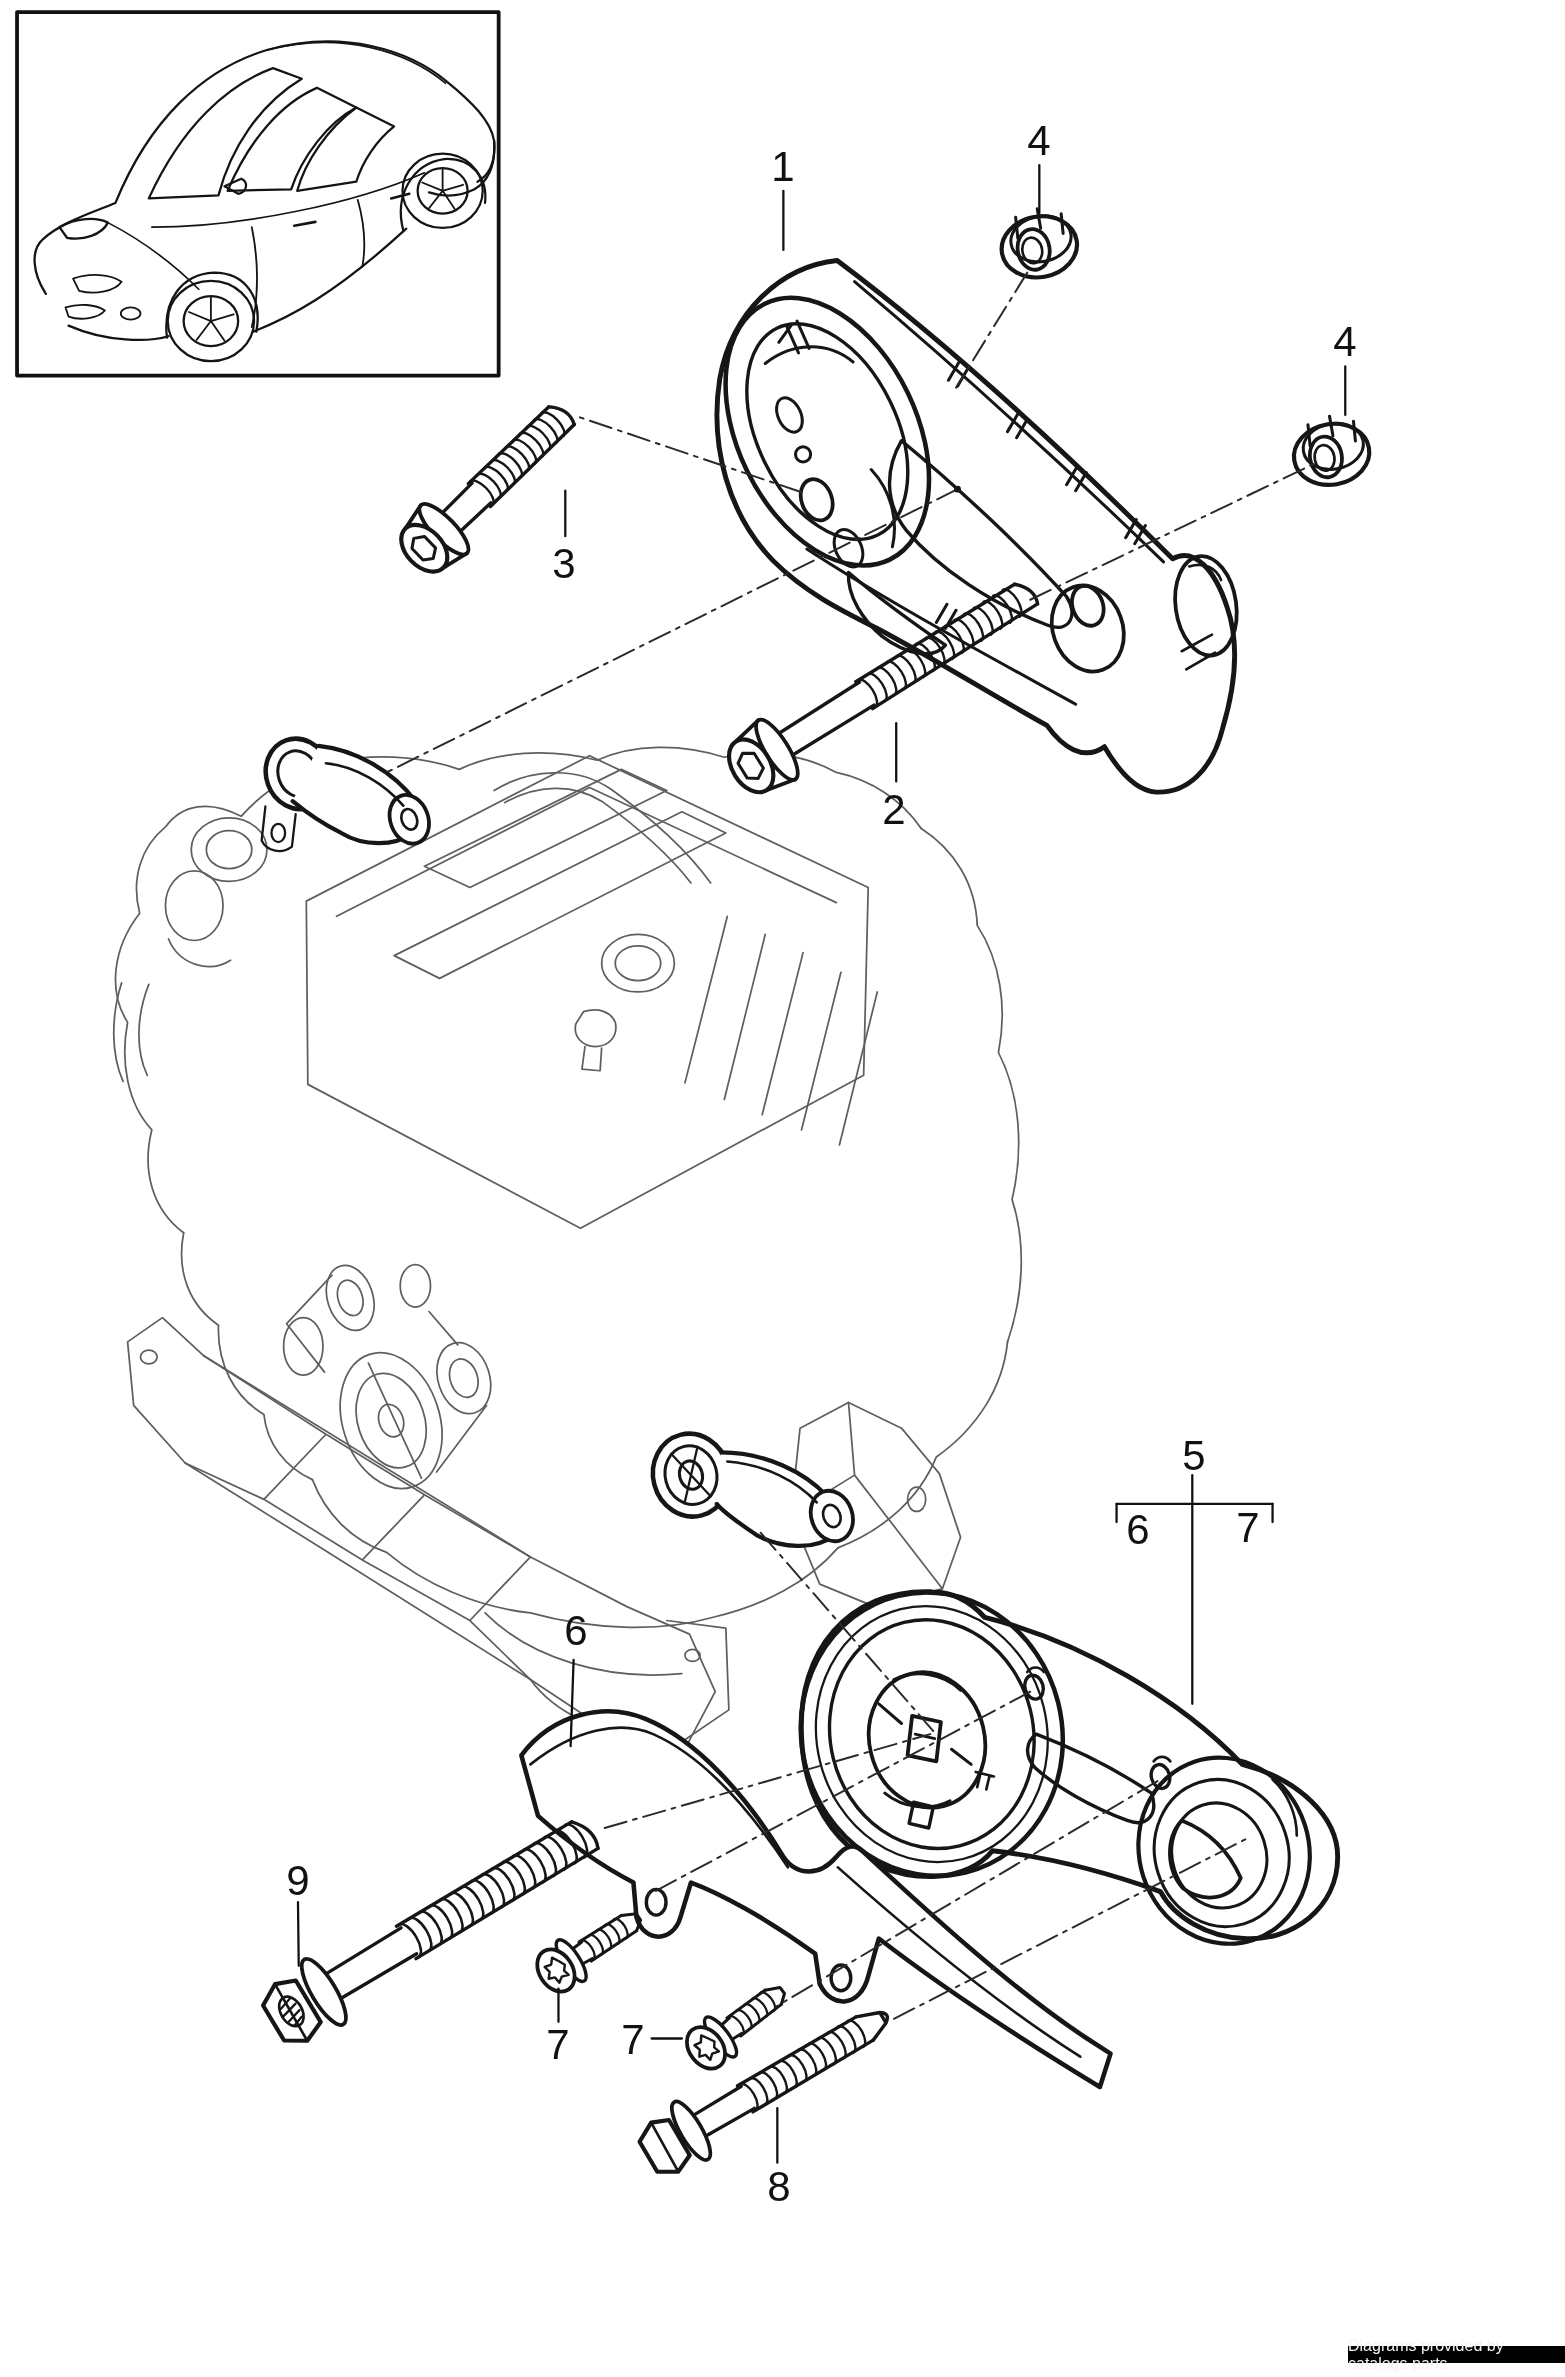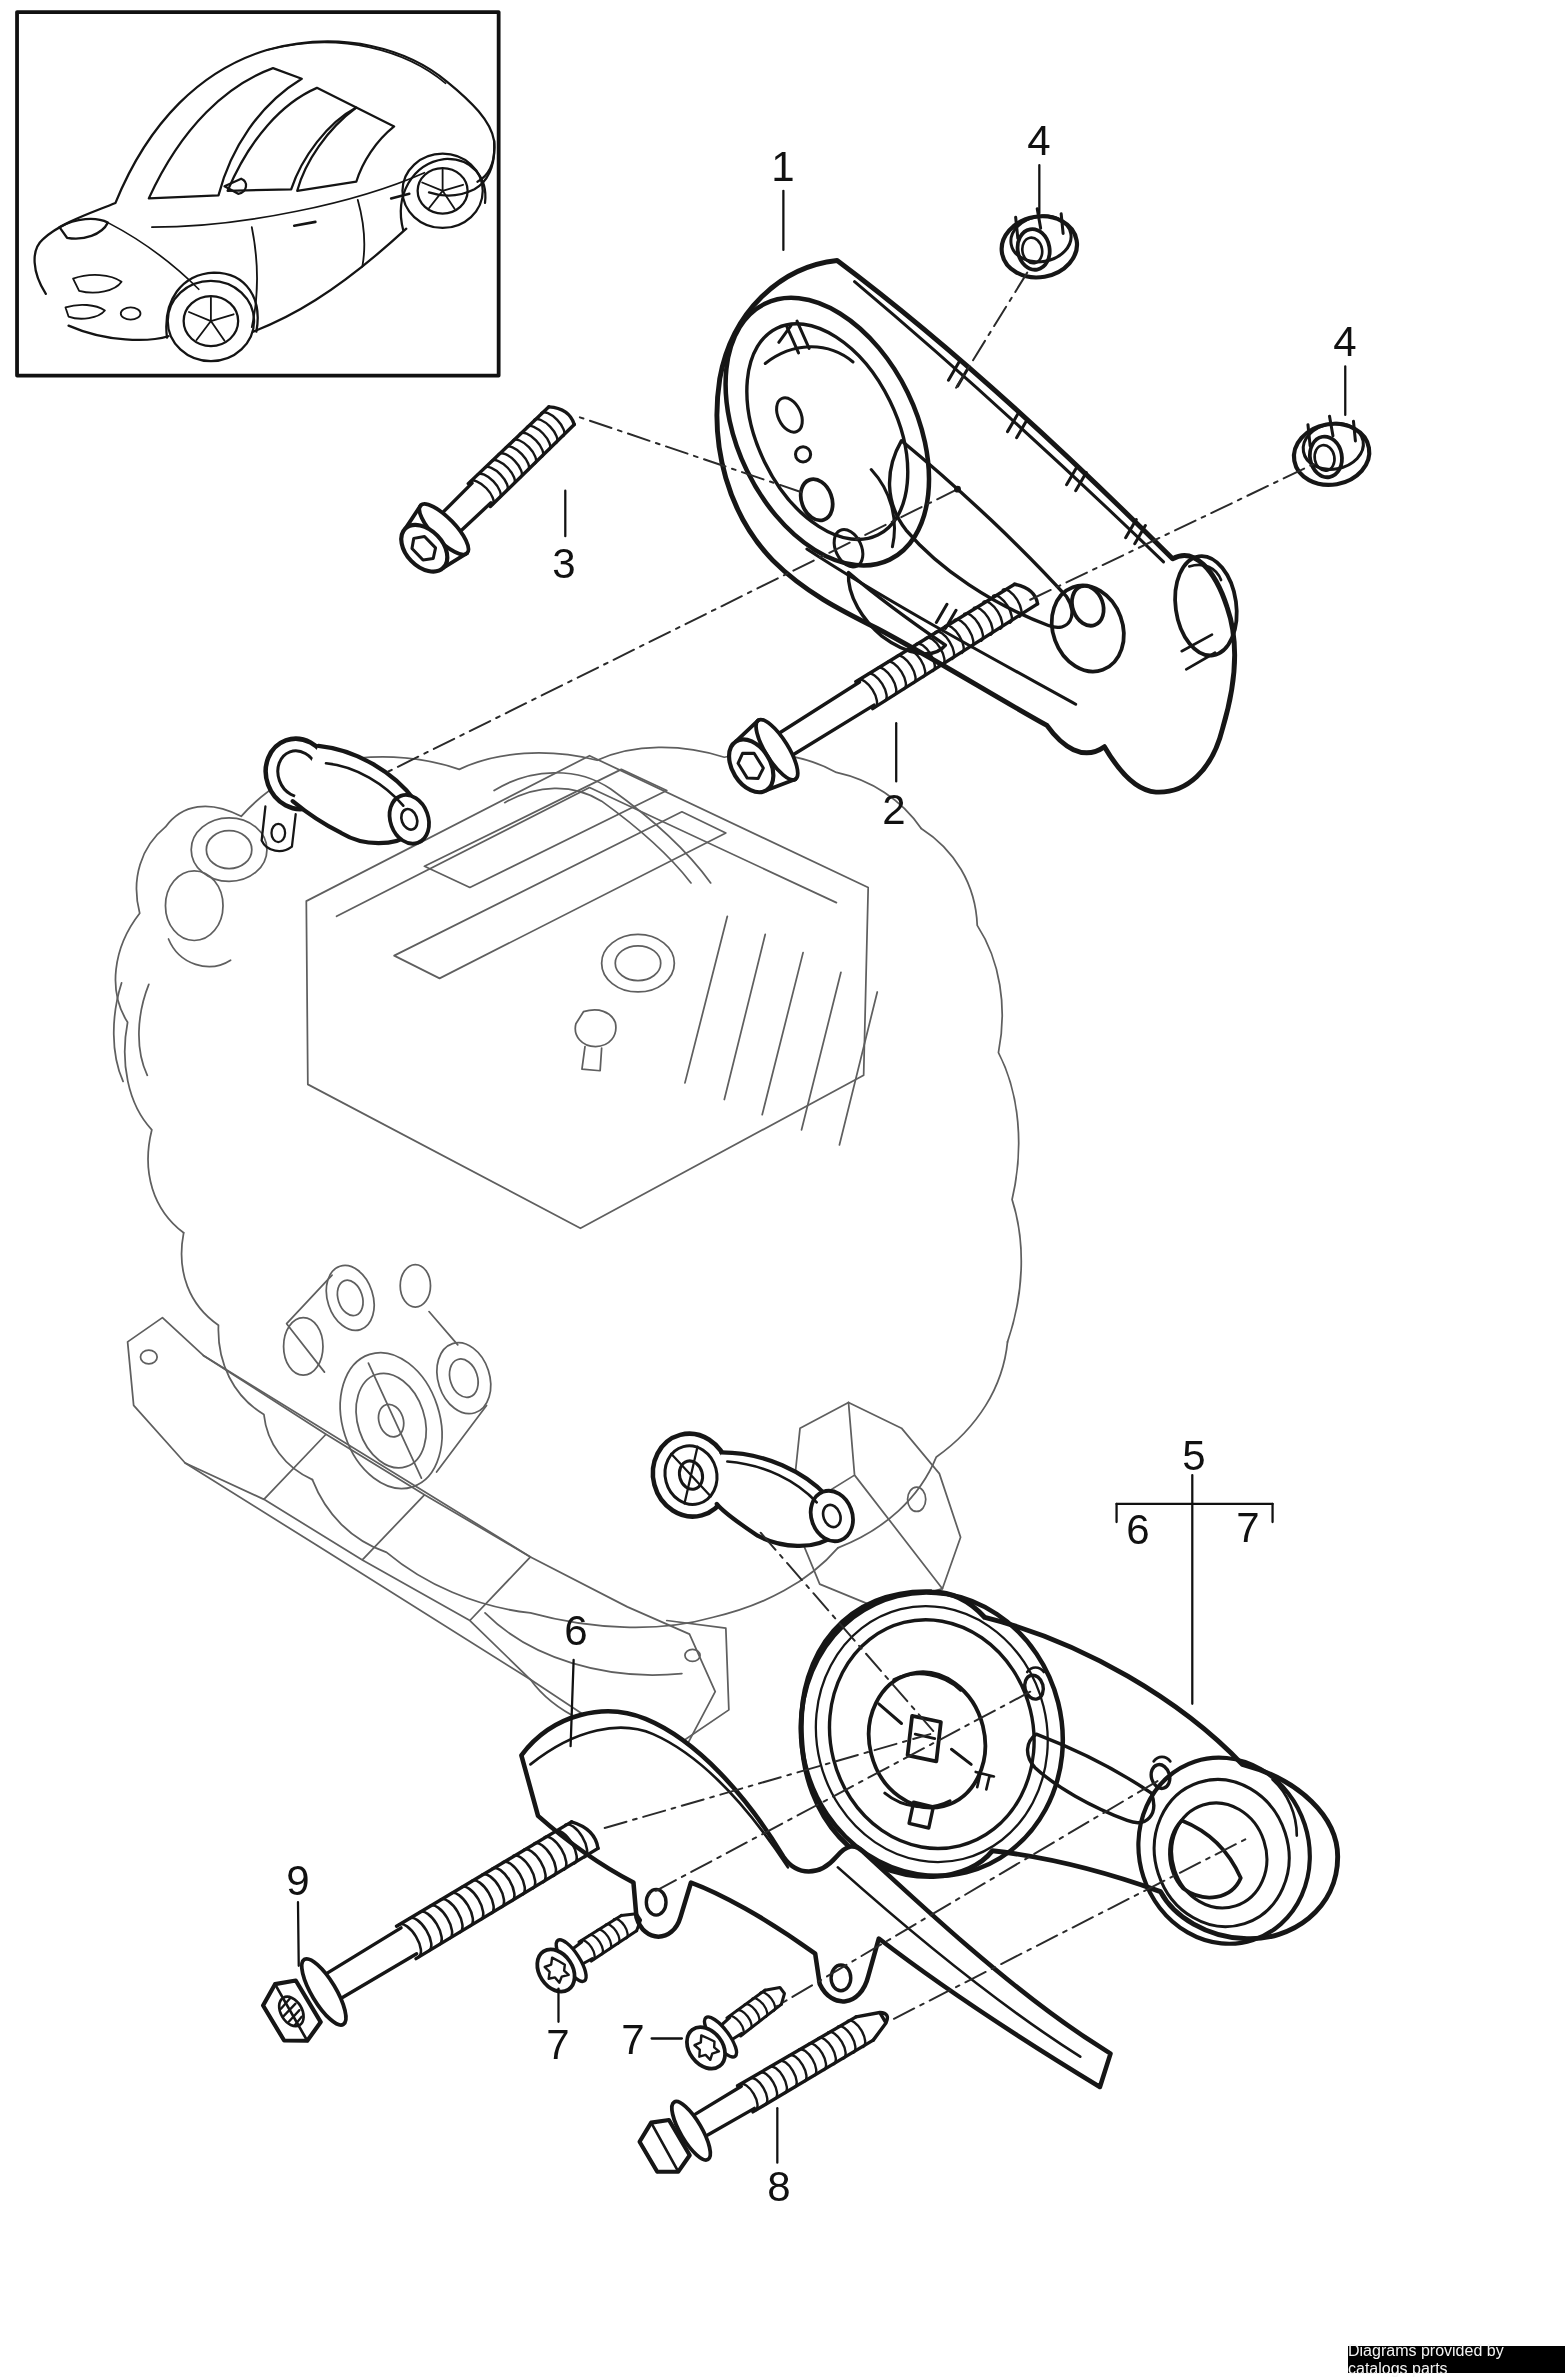--- a/index.html
+++ b/index.html
@@ -1,21 +1,21 @@
 <!DOCTYPE html>
 <html style="font-size:12px"><head>
 <meta charset="utf-8">
 <style>
   html,body{margin:0;padding:0;background:#fff;}
   #stage{position:relative;width:1566px;height:2377px;background:#fff;overflow:hidden;
          font-family:"Liberation Sans",sans-serif;}
   #art{position:absolute;left:0;top:0;width:100%;height:100%;}
   .callout{position:absolute;transform:translate(-50%,-50%);
            font:400 42px/1 "Liberation Sans",sans-serif;color:#111;letter-spacing:0;}
-  #footer-credit{position:absolute;left:1348px;top:2346px;width:217px;height:27px;
+  #footer-credit{position:absolute;left:1348px;top:2346px;width:217px;height:17px;
                  display:flex;align-items:center;justify-content:center;}
   #footer-credit span{font:400 16px "Liberation Sans",sans-serif;}
 </style>
 </head>
 <body>
 
 <div id="stage">
 
 <svg id="art" viewBox="0 0 2067 3139" stroke-linecap="round" stroke-linejoin="round" fill="none">
 

